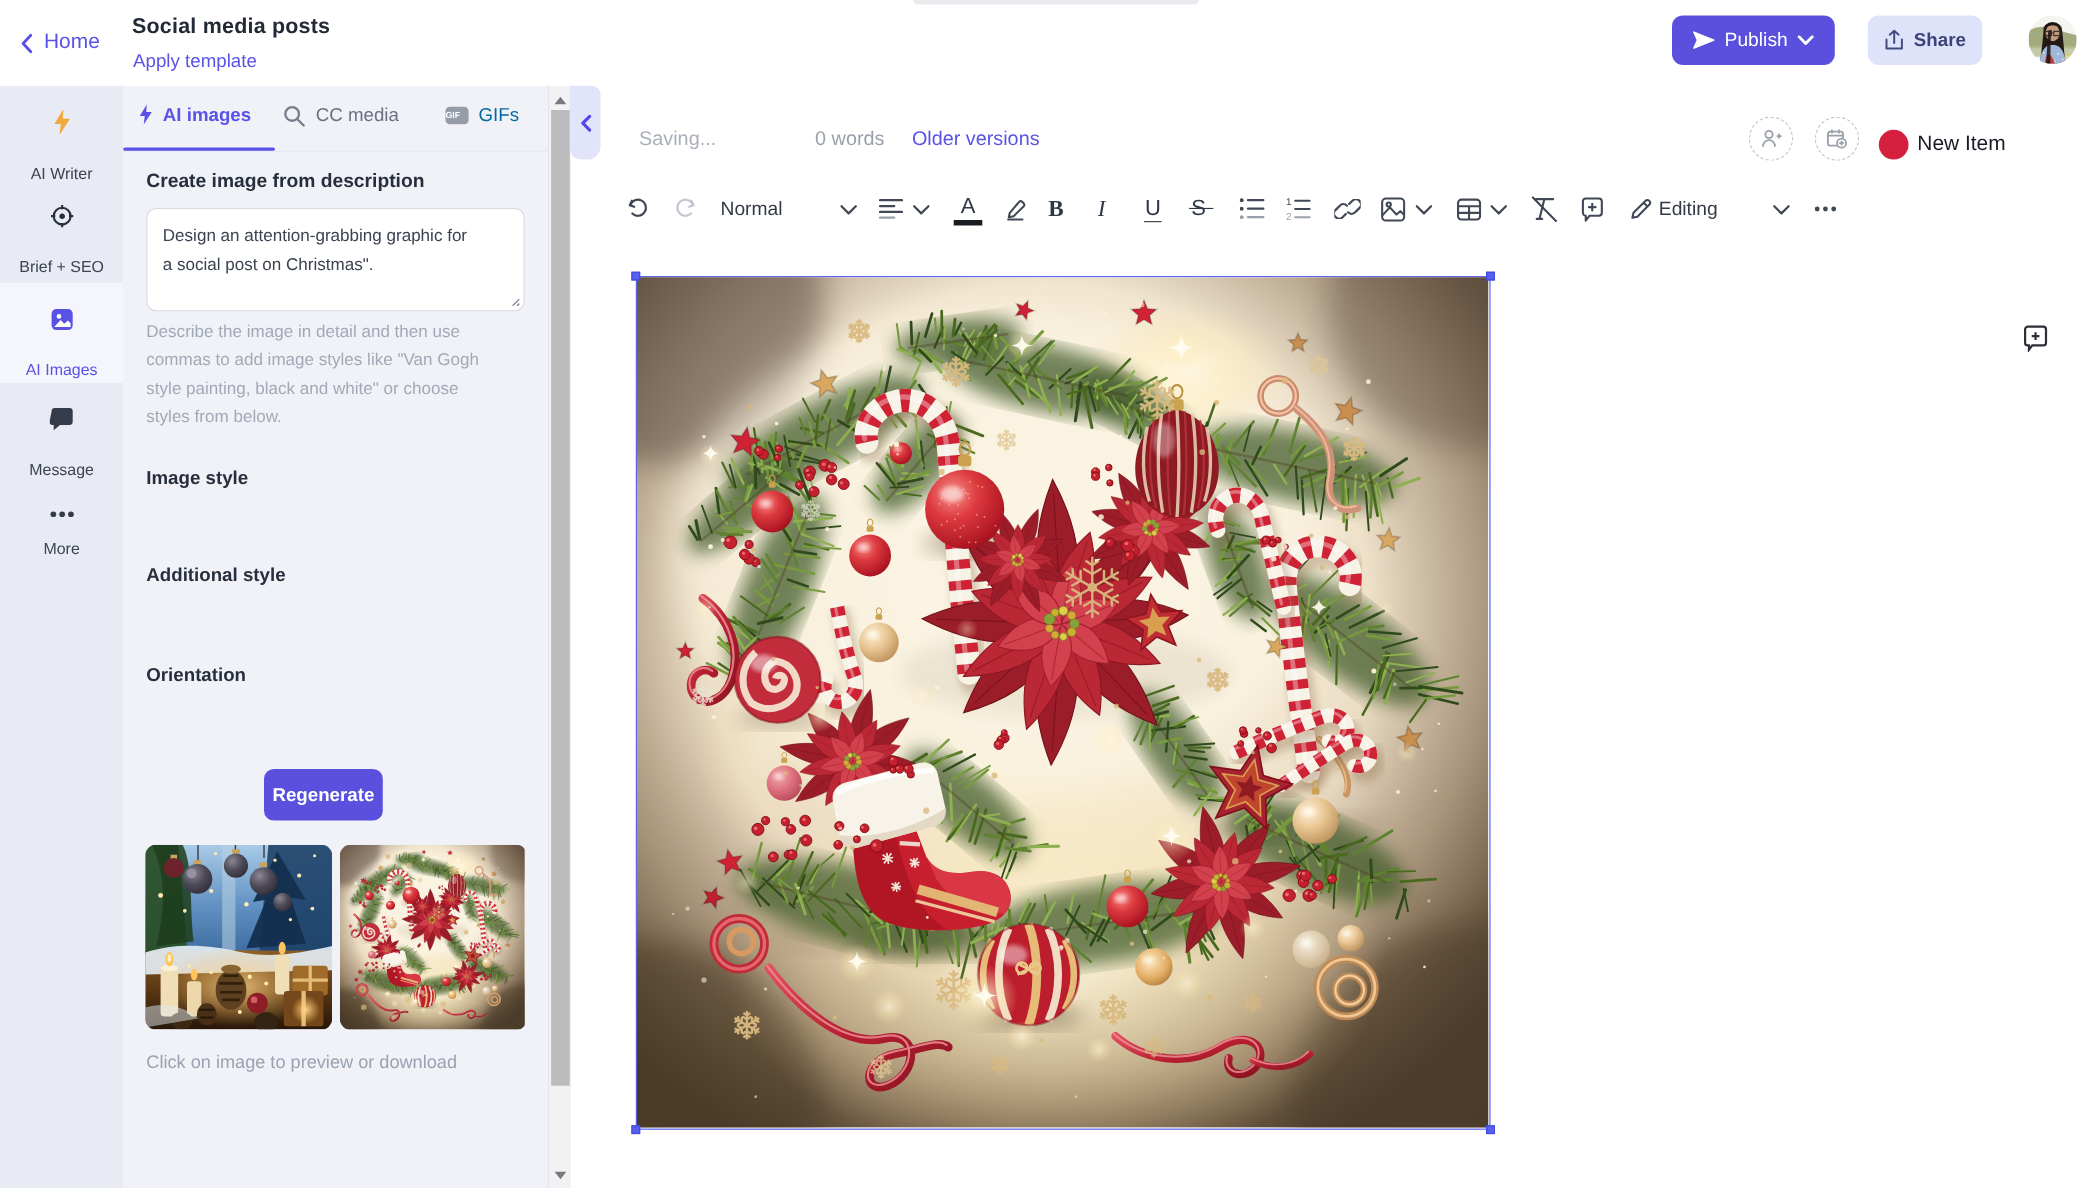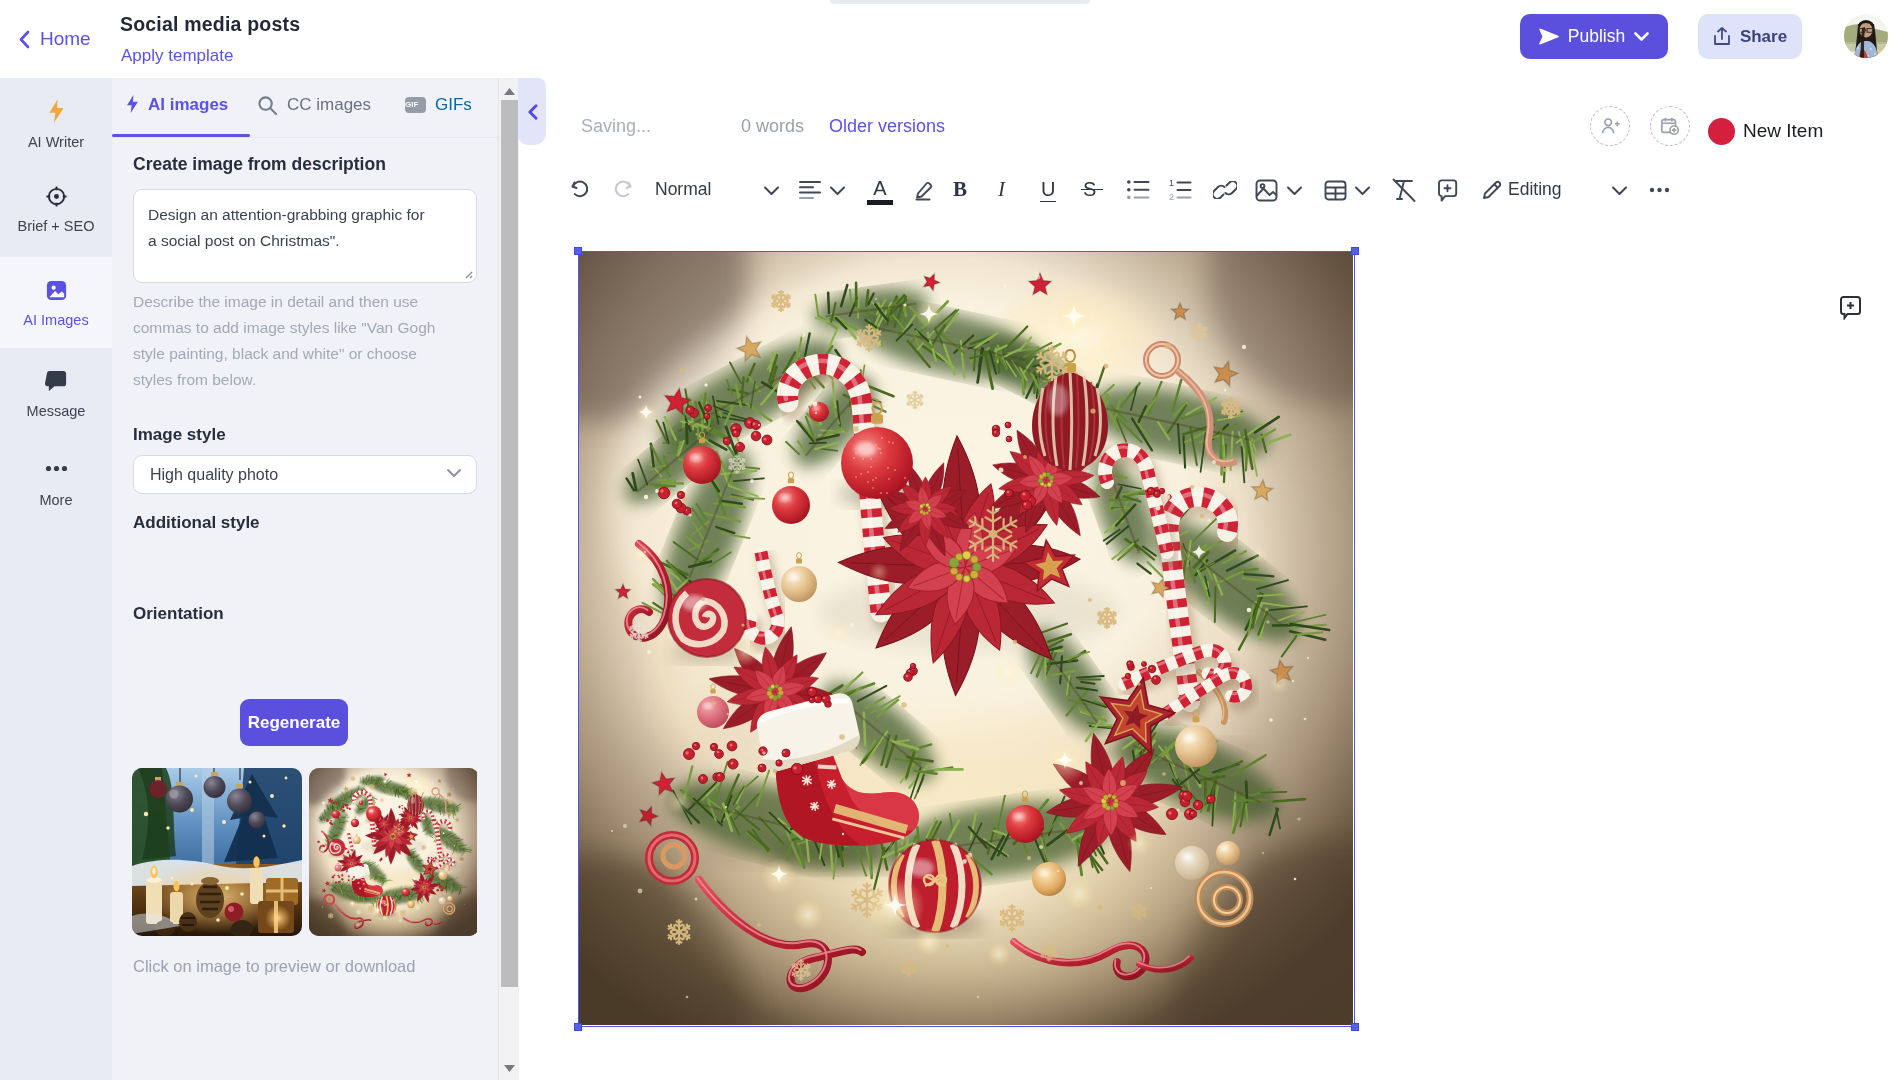--- a/index.html
+++ b/index.html
@@ -9,21 +9,21 @@
 #home{left:18px;top:28px;color:#5a51e6;font-size:19px;display:flex;align-items:center;gap:10px}
 #title{left:120px;top:13px;font-size:19.5px;font-weight:700;color:#232936;letter-spacing:.2px}
 #applyt{left:121px;top:46px;font-size:17px;color:#5a51e6}
 #pub{left:1520px;top:14px;width:148px;height:45px;background:#5a50dd;border-radius:10px;color:#fff;display:flex;align-items:center;justify-content:center;gap:9px;font-size:17.5px;font-weight:400}
 #share{left:1698px;top:14px;width:104px;height:45px;background:#dfe3fa;border-radius:10px;color:#3c4378;display:flex;align-items:center;justify-content:center;gap:9px;font-size:17px;font-weight:700}
 #avatar{left:1844px;top:14px;width:44px;height:44px;border-radius:50%;overflow:hidden}
 #topsmudge{left:830px;top:0;width:260px;height:4px;background:#e8eaee;border-radius:0 0 6px 6px}
 
 #rail{left:0;top:78px;width:112px;height:1002px;background:#e9ebf4}
 .ritem{position:absolute;left:0;width:112px;text-align:center;color:#3c4352;font-size:14.5px}
-.ritem .lbl{margin-top:7px}
+.ritem .lbl{margin-top:23px}
 #railsel{position:absolute;left:0;top:179px;width:112px;height:91px;background:#f5f6fb}
 
 #panel{left:112px;top:78px;width:386px;height:1002px;background:#f1f2f8}
 #tabs{position:absolute;left:0;top:0;width:386px;height:59px;border-bottom:1.5px solid #e7e8ef}
 #tabu{position:absolute;left:0;top:55.5px;width:138px;height:3.5px;background:#5a51e6;border-radius:2px}
 .tabt{position:absolute;top:17px;font-size:17px}
 #ptitle{left:21px;top:76px;font-size:17.5px;font-weight:700;color:#272e3c;position:absolute}
 #ta{position:absolute;left:21px;top:111px;width:344px;height:94px;background:#fff;border:1px solid #d7dae2;border-radius:9px;box-sizing:border-box;padding:12px 14px;font-size:15.5px;color:#3b4250;line-height:26px}
 #tahint{position:absolute;left:21px;top:211px;width:348px;font-size:15.5px;color:#a2a9b6;line-height:26px}
 .plabel{position:absolute;left:21px;font-size:17px;font-weight:700;color:#272e3c}
@@ -144,38 +144,33 @@
 <div class="abs" id="panel">
   <div id="tabs">
     <svg style="position:absolute;left:12px;top:16px" width="17" height="20" viewBox="0 0 16 22">
         <path d="M9 1 L2 12.5 H7 L6 21 L14 8.5 H8.5 Z" fill="#5a51e6"></path>
       </svg>
     <span class="tabt" style="left:36px;color:#5a51e6;font-weight:600">AI images</span>
     <svg style="position:absolute;left:145px;top:17px" width="21" height="21" viewBox="0 0 22 22" fill="none" stroke="#767d8b" stroke-width="2.2">
         <circle cx="9" cy="9" r="6.5"></circle>
         <path d="M14 14 L20 20" stroke-linecap="round"></path>
       </svg>
-    <span class="tabt" style="left:175px;color:#6a7180">CC images</span>
+    <span class="tabt" style="left:175px;color:#6a7180">CC media</span>
     <div style="position:absolute;left:293px;top:19px;width:21px;height:16px;background:#959ca8;border-radius:4px;color:#fff;font-size:8px;font-weight:700;text-align:left;line-height:16px">GIF</div>
     <span class="tabt" style="left:323px;color:#0369a1">GIFs</span>
     <div id="tabu"></div>
   </div>
   <div id="ptitle">Create image from description</div>
   <div id="ta">Design an attention-grabbing graphic for<br>a social post on Christmas".
     <svg style="position:absolute;right:3px;bottom:3px" width="10" height="10" viewBox="0 0 10 10" stroke="#8a8f9a" stroke-width="1.4">
         <path d="M9 3 L3 9 M9 7 L7 9"></path>
       </svg>
   </div>
   <div id="tahint">Describe the image in detail and then use<br>commas to add image styles like "Van Gogh<br>style painting, black and white" or choose<br>styles from below.</div>
   <div class="plabel" style="top:347px">Image style</div>
-  <div class="psel" style="top:377px">High quality photo
-    <svg width="16" height="10" viewBox="0 0 16 10">
-        <path d="M2 2 L8 8 L14 2" fill="none" stroke="#8d939f" stroke-width="2" stroke-linecap="round" stroke-linejoin="round"></path>
-      </svg>
-  </div>
   <div class="plabel" style="top:435px">Additional style</div>
   <div class="plabel" style="top:526px">Orientation</div>
   <div id="regen">Regenerate</div>
   <div class="thumb" style="left:20px" id="thumb1"><svg width="170" height="168" viewBox="0 0 170 168">
 <defs>
 <linearGradient id="t1sky" x1="0" y1="0" x2="0" y2="1">
             <stop offset="0" stop-color="#a8cbe8"></stop>
             <stop offset="0.55" stop-color="#6292c2"></stop>
             <stop offset="1" stop-color="#3c6ba0"></stop>
           </linearGradient>

